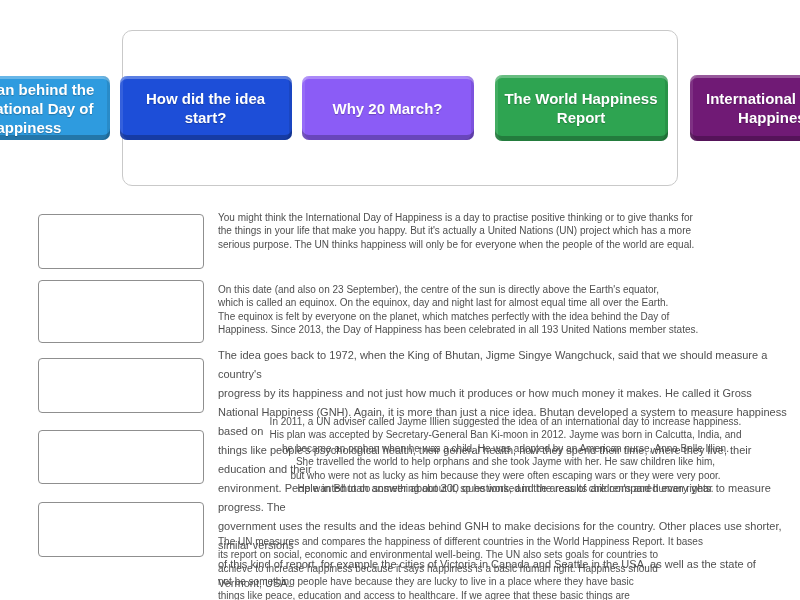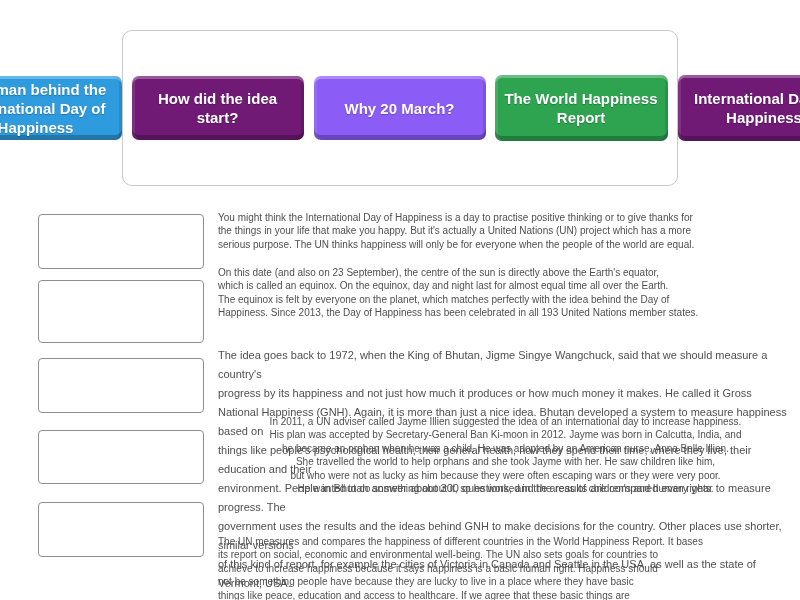--- a/index.html
+++ b/index.html
@@ -45,23 +45,23 @@
     padding: 2px 8px;
     text-shadow: 0 1px 1px rgba(0,0,0,0.25);
     box-shadow:
       inset 0 3px 0 rgba(255,255,255,0.28),
       inset 0 -5px 0 rgba(0,0,0,0.24),
       inset 3px 0 0 rgba(255,255,255,0.10),
       inset -3px 0 0 rgba(0,0,0,0.10);
     cursor: pointer;
   }
   .row-1 .tile { width: 172px; height: 64px; }
-  .row-2 .tile { width: 173px; height: 66px; }
+  .row-2 .tile { width: 173px; height: 66px; margin-left: 12px; }
   .t-blue   { background: #2e9bdf; }
-  .t-red    { background: #701a75; }
+  .t-red    { background: #1d4ed8; }
   .t-orange { background: #8b5cf6; }
   .t-green  { background: #2ea451; }
   .t-purple { background: #701a75; }
 
   
   .slot {
     position: absolute;
     left: 38px;
     width: 166px;
     box-sizing: border-box;
@@ -79,21 +79,21 @@
   .passage {
     position: absolute;
     left: 218px;
     width: 575px;
     color: #4f4f4f;
     font-size: 10px;
     line-height: 13.4px;
     white-space: pre-line;
   }
   .passage-1 { top: 211px; }
-  .passage-2 { top: 266px; }
+  .passage-2 { top: 283px; }
   .passage-3 { top: 346px; font-size: 11px; line-height: 19px; }
   .passage-4 { top: 415px; text-align: center; }
   .passage-5 { top: 495px; margin-top: 40px; }
 </style>
 </head>
 <body>
 
 <div class="page">
 
   <div class="tile-board">

